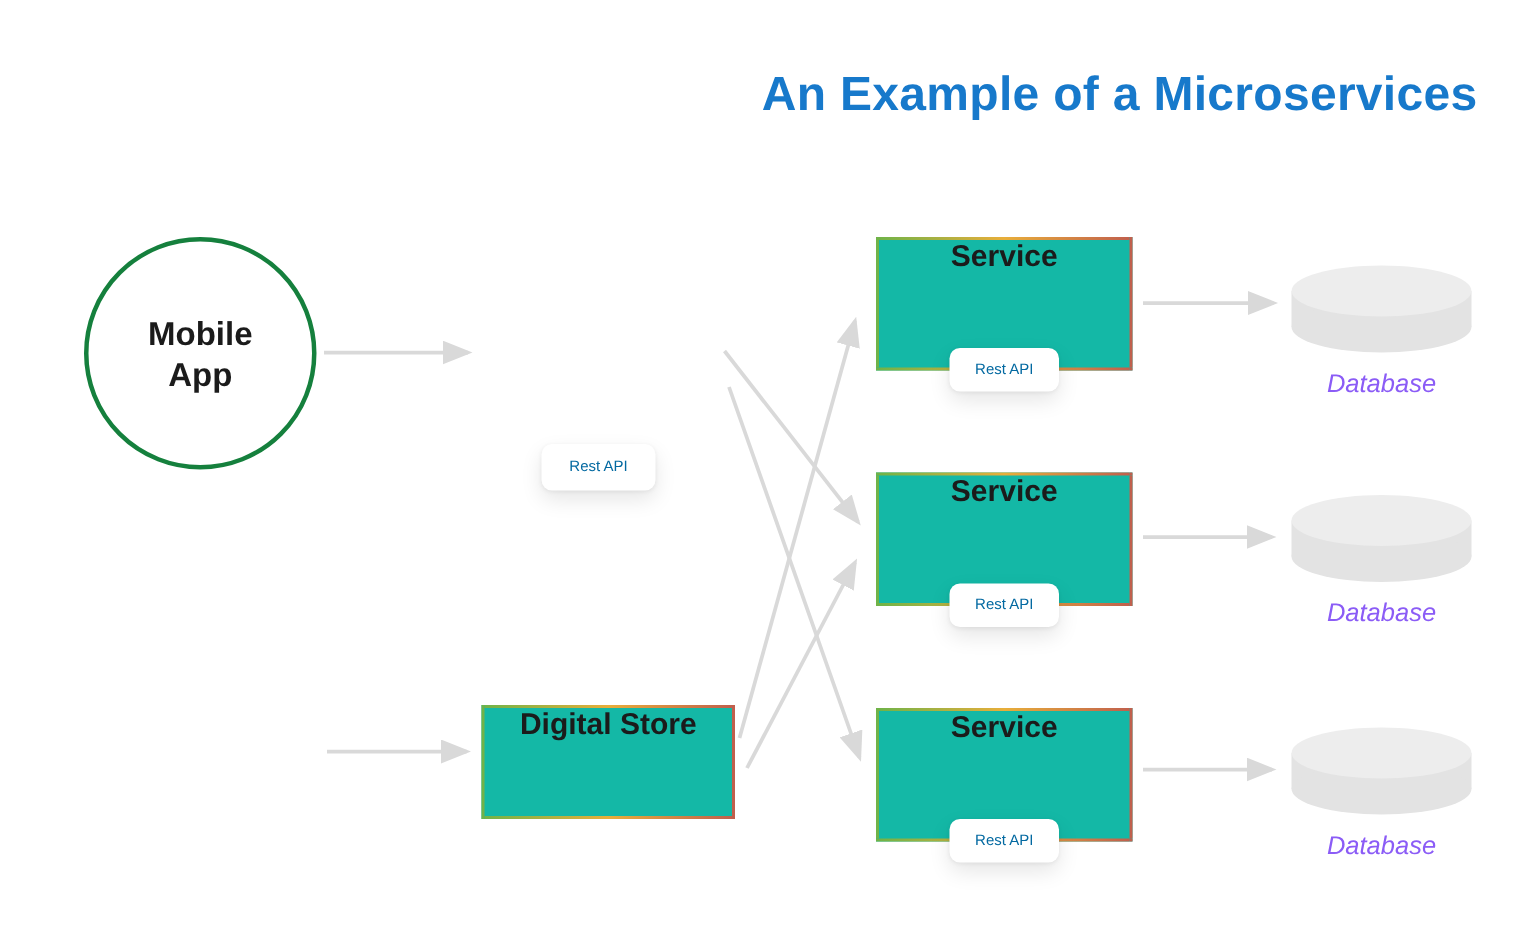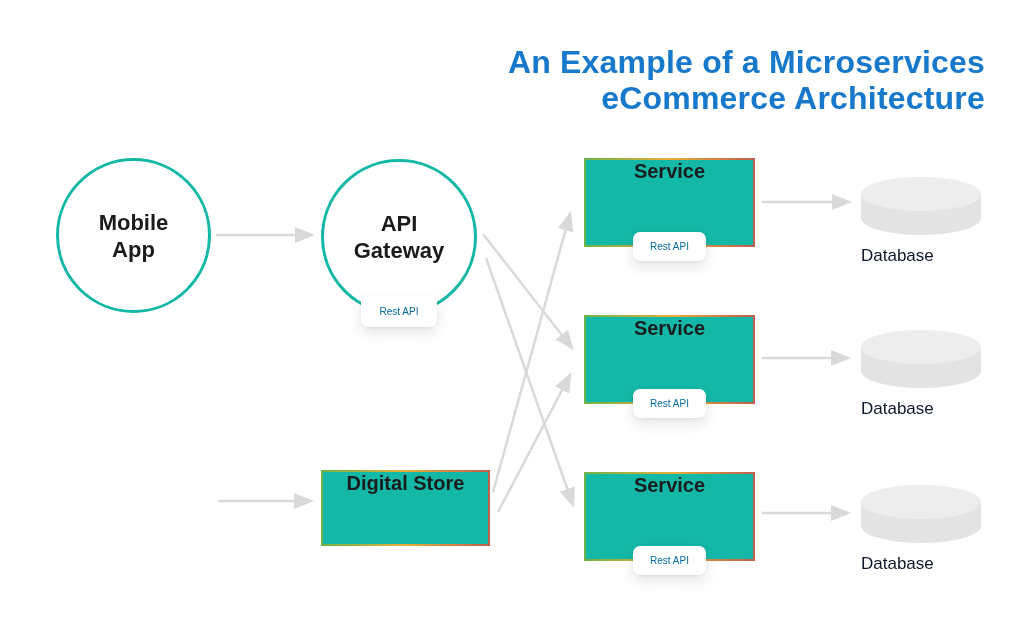--- a/index.html
+++ b/index.html
@@ -7,51 +7,50 @@
     position:relative;width:1024px;height:617px;background:#ffffff;overflow:hidden;
     font-family:"Liberation Sans",sans-serif;color:#1b1b1b;
   }
   .title{
     position:absolute;top:44px;left:0;width:985px;text-align:right;
     font-size:32px;line-height:36px;font-weight:700;color:#1779cb;letter-spacing:.2px;
   }
   .title span{display:block;}
   .arrows{position:absolute;left:0;top:0;width:1024px;height:617px;}
   .circle{
-    position:absolute;box-sizing:border-box;border:3px solid #14b8a6;border-radius:50%;
+    position:absolute;box-sizing:border-box;border:3px solid #15803d;border-radius:50%;
     background:#fff;display:flex;align-items:center;justify-content:center;text-align:center;
   }
   .circle .node-label{font-size:22px;line-height:27px;font-weight:700;color:#1b1b1b;}
   .gbox{
     position:absolute;box-sizing:border-box;background:#14b8a6;
     border:2px solid;border-image-source:linear-gradient(90deg,#6fb348,#e8ae3a,#c05f4d);border-image-slice:1;
     display:flex;align-items:flex-start;justify-content:center;text-align:center;
   }
   .gbox .node-label{font-size:20px;font-weight:700;color:#1b1b1b;}
   .badge{
     position:absolute;background:#ffffff;border-radius:7px;z-index:5;
     box-shadow:0 6px 14px rgba(0,0,0,.10),0 1px 3px rgba(0,0,0,.06);
     display:flex;align-items:center;justify-content:center;
     font-size:10px;font-weight:400;color:#0369a1;
   }
   .db{position:absolute;width:120px;}
   .cyl{position:relative;width:120px;height:58px;}
   .cyl-top{position:absolute;left:0;top:0;width:120px;height:34px;border-radius:50%;background:#ededed;z-index:2;}
   .cyl-mid{position:absolute;left:0;top:17px;width:120px;height:24px;background:#e3e3e3;z-index:1;}
   .cyl-bot{position:absolute;left:0;top:24px;width:120px;height:34px;border-radius:50%;background:#e3e3e3;z-index:1;}
-  .db-label{position:absolute;left:0;width:120px;text-align:left;font-size:17px;font-weight:400;color:#0f172a;}
+  .db-label{position:absolute;left:0;width:120px;text-align:center;font-size:17px;font-weight:400;color:#8b5cf6;font-style:italic;}
 </style>
 </head>
 <body>
 
 <div class="stage">
 
   <div class="title">
     <span>An Example of a Microservices</span>
-    <span>eCommerce Architecture</span>
   </div>
 
   <svg class="arrows" viewBox="0 0 1024 617" xmlns="http://www.w3.org/2000/svg">
     <defs>
       <marker id="ah" markerUnits="userSpaceOnUse" markerWidth="20" markerHeight="16" refX="17" refY="8" orient="auto">
         <path d="M0,0 L20,8 L0,16 z" fill="#d9d9d9"></path>
       </marker>
     </defs>
     <line x1="216" y1="235" x2="312" y2="235" stroke="#d9d9d9" stroke-width="2.5" marker-end="url(#ah)"></line>
     <line x1="218" y1="501" x2="311" y2="501" stroke="#d9d9d9" stroke-width="2.5" marker-end="url(#ah)"></line>
@@ -65,26 +64,20 @@
   </svg>
 
   <div class="circle" style="left:56px;top:158px;width:155px;height:155px;">
     <div class="node-label">
       <span>Mobile</span><br>
       <span>App</span>
     </div>
   </div>
 
 
-  <div class="circle" style="left:321px;top:159px;width:156px;height:156px;">
-    <div class="node-label">
-      <span>API</span><br>
-      <span>Gateway</span>
-    </div>
-  </div>
   <div class="badge" style="left:361px;top:296px;width:76px;height:31px;">
     <span>Rest API</span>
   </div>
 
   <div class="gbox" style="left:321px;top:470px;width:169px;height:76px;">
     <div class="node-label">Digital Store</div>
   </div>
 
   <div class="gbox" style="left:584px;top:158px;width:171px;height:89px;">
     <div class="node-label">Service</div>

